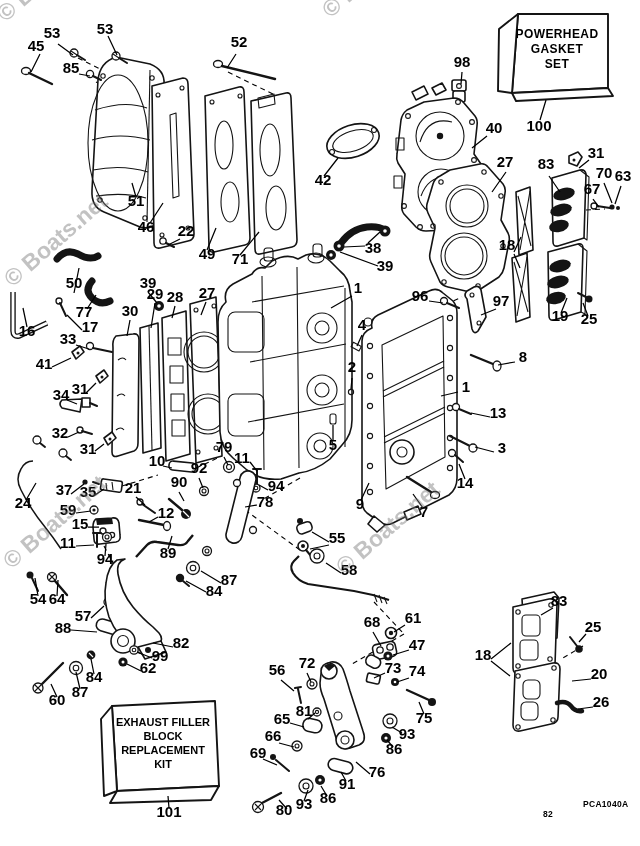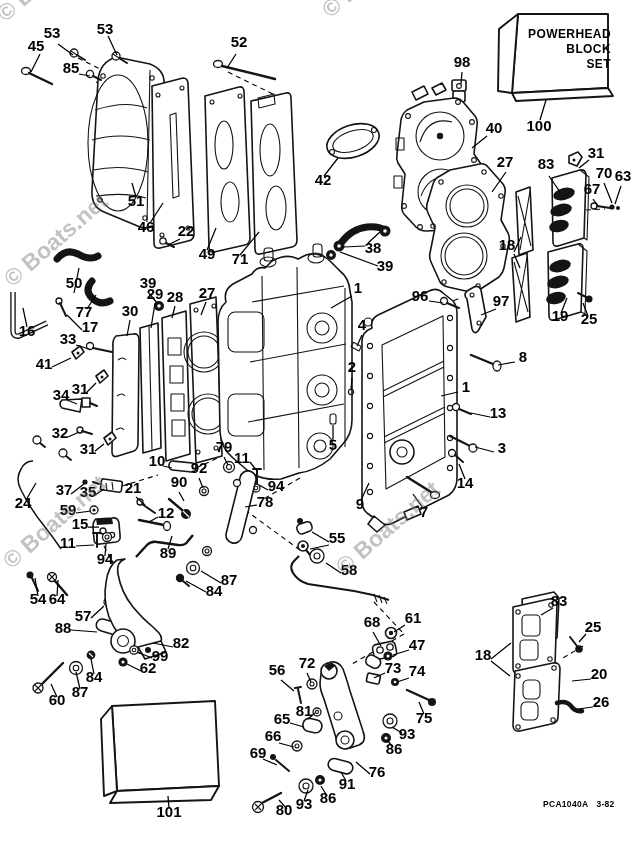--- a/index.html
+++ b/index.html
@@ -14,26 +14,26 @@
   .thick{stroke:#141414;stroke-width:7;fill:none;stroke-linecap:round;}
   .sh {stroke:#141414;stroke-width:2.4;fill:none;stroke-linecap:round;}
   .sh2{stroke:#141414;stroke-width:2;fill:none;stroke-linecap:round;}
   .ld {stroke:#000;stroke-width:1.25;fill:none;}
   .dsh{stroke:#000;stroke-width:1.1;fill:none;stroke-dasharray:5 4;}
   #callout-layer text{font-family:"Liberation Sans",sans-serif;font-weight:bold;
         font-size:15px;text-anchor:middle;fill:#000;}
   .wm{position:absolute;color:rgba(110,110,110,0.42);font-weight:bold;font-size:23px;
       white-space:nowrap;transform:translate(-50%,-50%) rotate(-41deg);pointer-events:none;}
   .boxlabel{position:absolute;text-align:center;color:#000;font-weight:bold;}
-  .boxlabel span{display:block;text-align:right;}
+  .boxlabel span{display:block;}
   #ph-label{left:503px;top:27px;width:108px;font-size:12px;line-height:15px;letter-spacing:.4px;}
   #ex-label{left:112px;top:715px;width:102px;font-size:11px;line-height:14px;}
   .footer{position:absolute;left:543px;top:799px;font-size:8.5px;font-weight:bold;color:#000;
           letter-spacing:.3px;}
-  .footer span{margin-right:8px;}
+  .footer span{margin-right:8px;margin-left:40px;}
 </style>
 </head>
 <body>
 
 <div class="stage">
 
 <svg width="640" height="846" viewBox="0 0 640 846">
 
   <g>
     <path class="dsh" d="M78 58 L146 92 M96 82 L158 113 M228 72 L287 101 M421 316 L462 297
@@ -565,21 +565,27 @@
 </svg>
 
 <div class="wm" style="left:49px;top:-25px;">© Boats.net</div>
 <div class="wm" style="left:374px;top:-29px;">© Boats.net</div>
 <div class="wm" style="left:56px;top:240px;">© Boats.net</div>
 <div class="wm" style="left:55px;top:522px;">© Boats.net</div>
 <div class="wm" style="left:388px;top:528px;">© Boats.net</div>
 
 <div class="boxlabel" id="ph-label">
   <span>POWERHEAD</span>
+  <span>GASKET</span>
+  <span>SET</span>
+</div>
+<div class="boxlabel" id="ex-label">
+  <span>EXHAUST FILLER</span>
   <span>BLOCK</span>
-  <span>SET</span>
+  <span>REPLACEMENT</span>
+  <span>KIT</span>
 </div>
 
 <div class="footer">
   <span>PCA1040A</span><span>3-82</span>
 </div>
 
 </div>
 
 </body></html>

